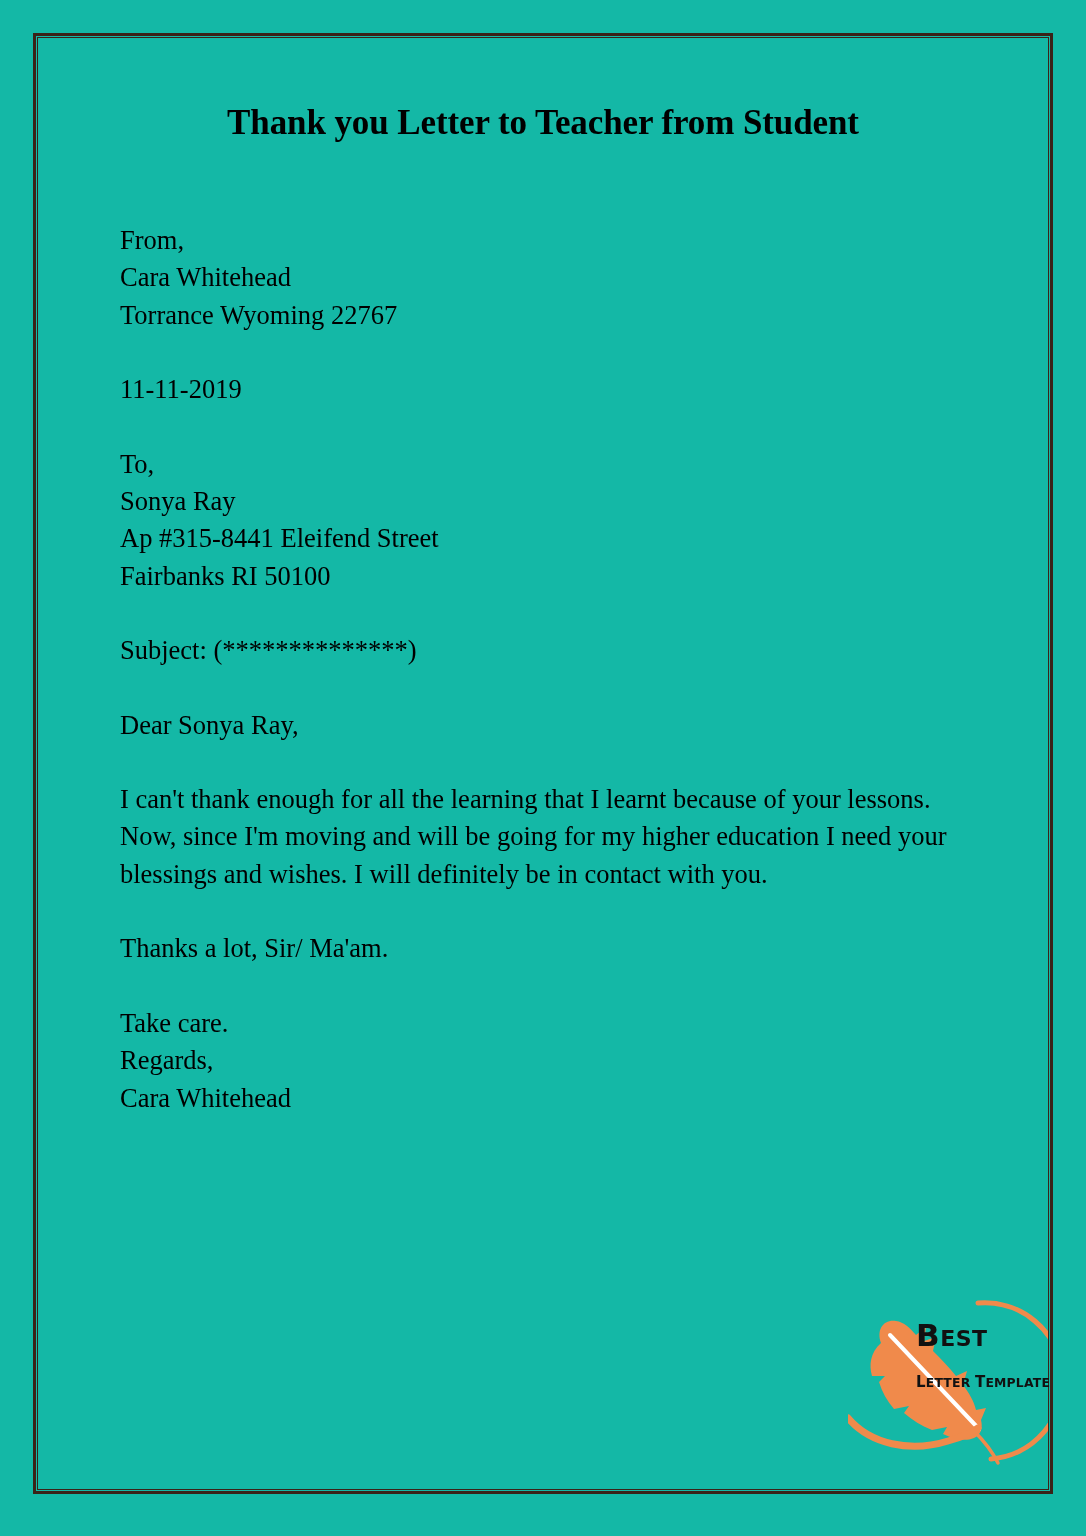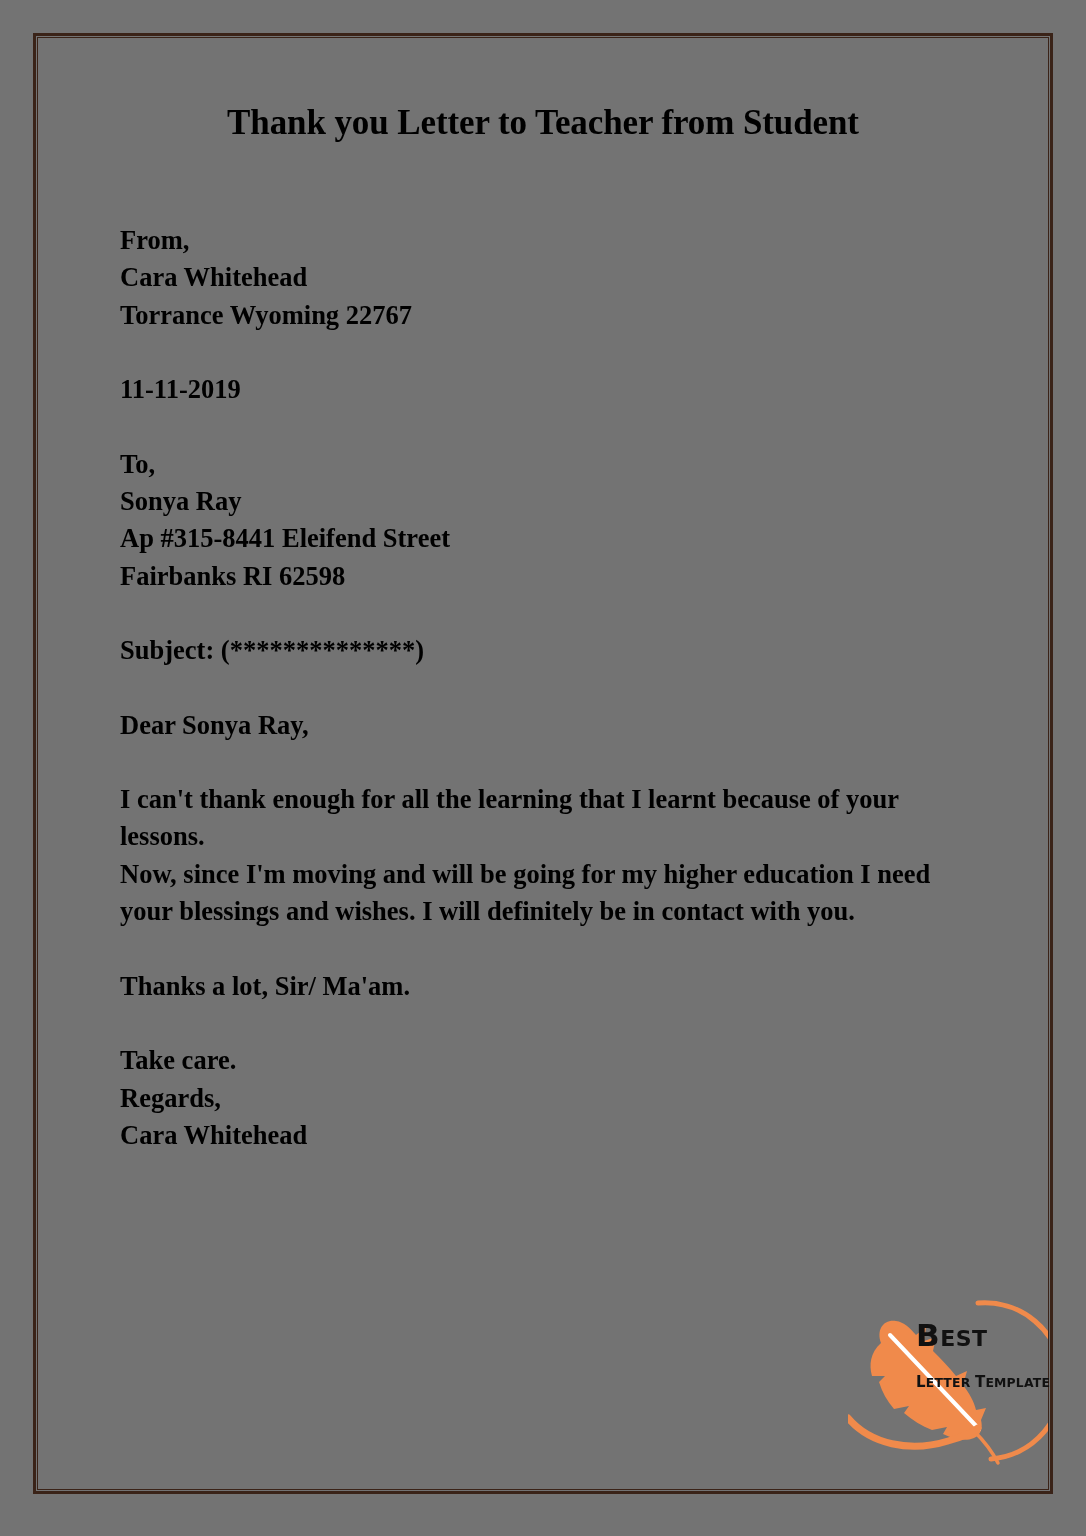--- a/index.html
+++ b/index.html
@@ -11,21 +11,21 @@
     width: 1086px;
     height: 1536px;
     position: relative;
     font-family: "Liberation Serif", "DejaVu Serif", serif;
     overflow: hidden;
   }
 
   .page {
     position: absolute;
     inset: 0;
-    background: #737373;
+    background: #14b8a6;
   }
 
   
   .frame-outer {
     position: absolute;
     left: 33px;
     top: 33px;
     width: 1020px;
     height: 1461px;
     border: 3px solid #3a2318;
@@ -62,21 +62,20 @@
   }
 
   .body-block {
     position: absolute;
     left: 120px;
     top: 222px;
     width: 845px;
     font-size: 26.5px;
     line-height: 37.4px;
     color: #000000;
-    font-weight: bold;
   }
 
   .para { margin: 0; }
   .gap { height: 37px; }
 
   
   .logo {
     position: absolute;
     left: 848px;
     top: 1281px;
@@ -134,21 +133,21 @@
 
       <div class="gap"></div>
 
       <div class="para">11-11-2019</div>
 
       <div class="gap"></div>
 
       <div class="para">To,</div>
       <div class="para">Sonya Ray</div>
       <div class="para">Ap #315-8441 Eleifend Street</div>
-      <div class="para">Fairbanks RI 62598</div>
+      <div class="para">Fairbanks RI 50100</div>
 
       <div class="gap"></div>
 
       <div class="para">Subject: (**************)</div>
 
       <div class="gap"></div>
 
       <div class="para">Dear Sonya Ray,</div>
 
       <div class="gap"></div>

